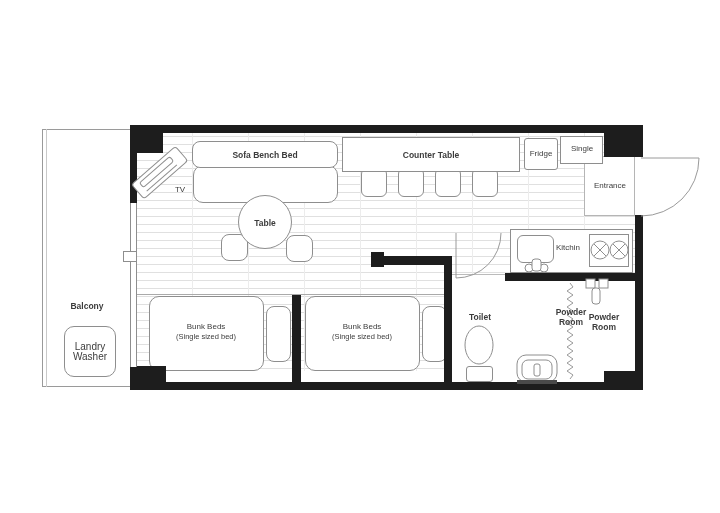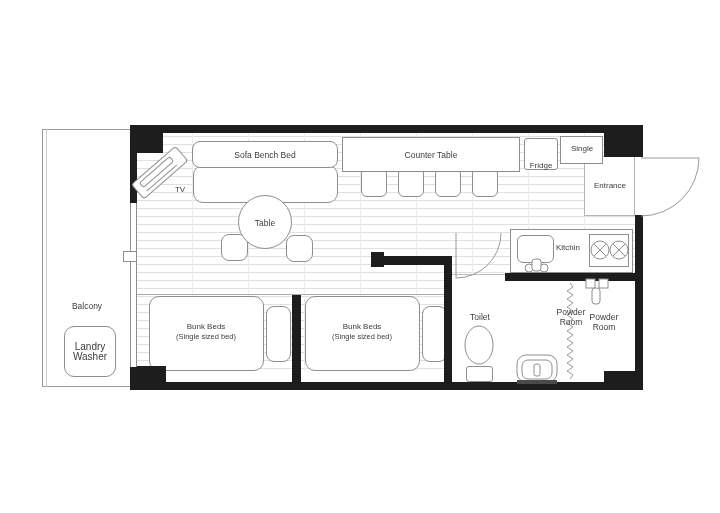--- a/index.html
+++ b/index.html
@@ -21,21 +21,21 @@
   .wall{background:#1d1d1d;z-index:30;}
   
   .furn{background:#fff;border:1px solid #8e8e8e;z-index:20;}
   .furn.r6{border-radius:6px;} .furn.r8{border-radius:8px;} .furn.r10{border-radius:10px;}
   .thinline{background:#aaa;z-index:21;}
   
   .label{
     position:absolute;z-index:50;transform:translate(-50%,-50%);
     font-size:8px;line-height:10px;white-space:nowrap;text-align:center;color:#3c3c3c;
   }
-  .label.sz85{font-size:8.5px;}
+  .label.sz85{font-size:8.5px;font-weight:bold;}
   .label.sz75{font-size:10px;}
   .label .ln{display:block;}
   .title{
     position:absolute;z-index:50;transform:translate(-50%,-50%);
     font-size:17px;letter-spacing:1px;color:#2d2d2d;white-space:nowrap;
   }
   svg.overlay{position:absolute;left:0;top:0;z-index:40;pointer-events:none;}
 </style>
 </head>
 <body>
@@ -164,21 +164,21 @@
     <span class="ln">Landry</span>
     <span class="ln">Washer</span>
   </div>
 
   <div class="label" style="left:180px;top:190px;"><span>TV</span></div>
 
   <div class="label sz85" style="left:265px;top:155px;"><span>Sofa Bench Bed</span></div>
 
   <div class="label sz85" style="left:431px;top:155px;"><span>Counter Table</span></div>
 
-  <div class="label" style="left:541px;top:154px;margin-top:12px;"><span>Fridge</span></div>
+  <div class="label" style="left:541px;top:154px;"><span>Fridge</span></div>
 
   <div class="label" style="left:582px;top:149px;"><span>Single</span></div>
 
   <div class="label" style="left:610px;top:186px;"><span>Entrance</span></div>
 
   <div class="label sz85" style="left:265px;top:223px;"><span>Table</span></div>
 
   <div class="label" style="left:568px;top:248px;"><span>Kitchin</span></div>
 
   <div class="label sz85" style="left:480px;top:317px;"><span>Toilet</span></div>

